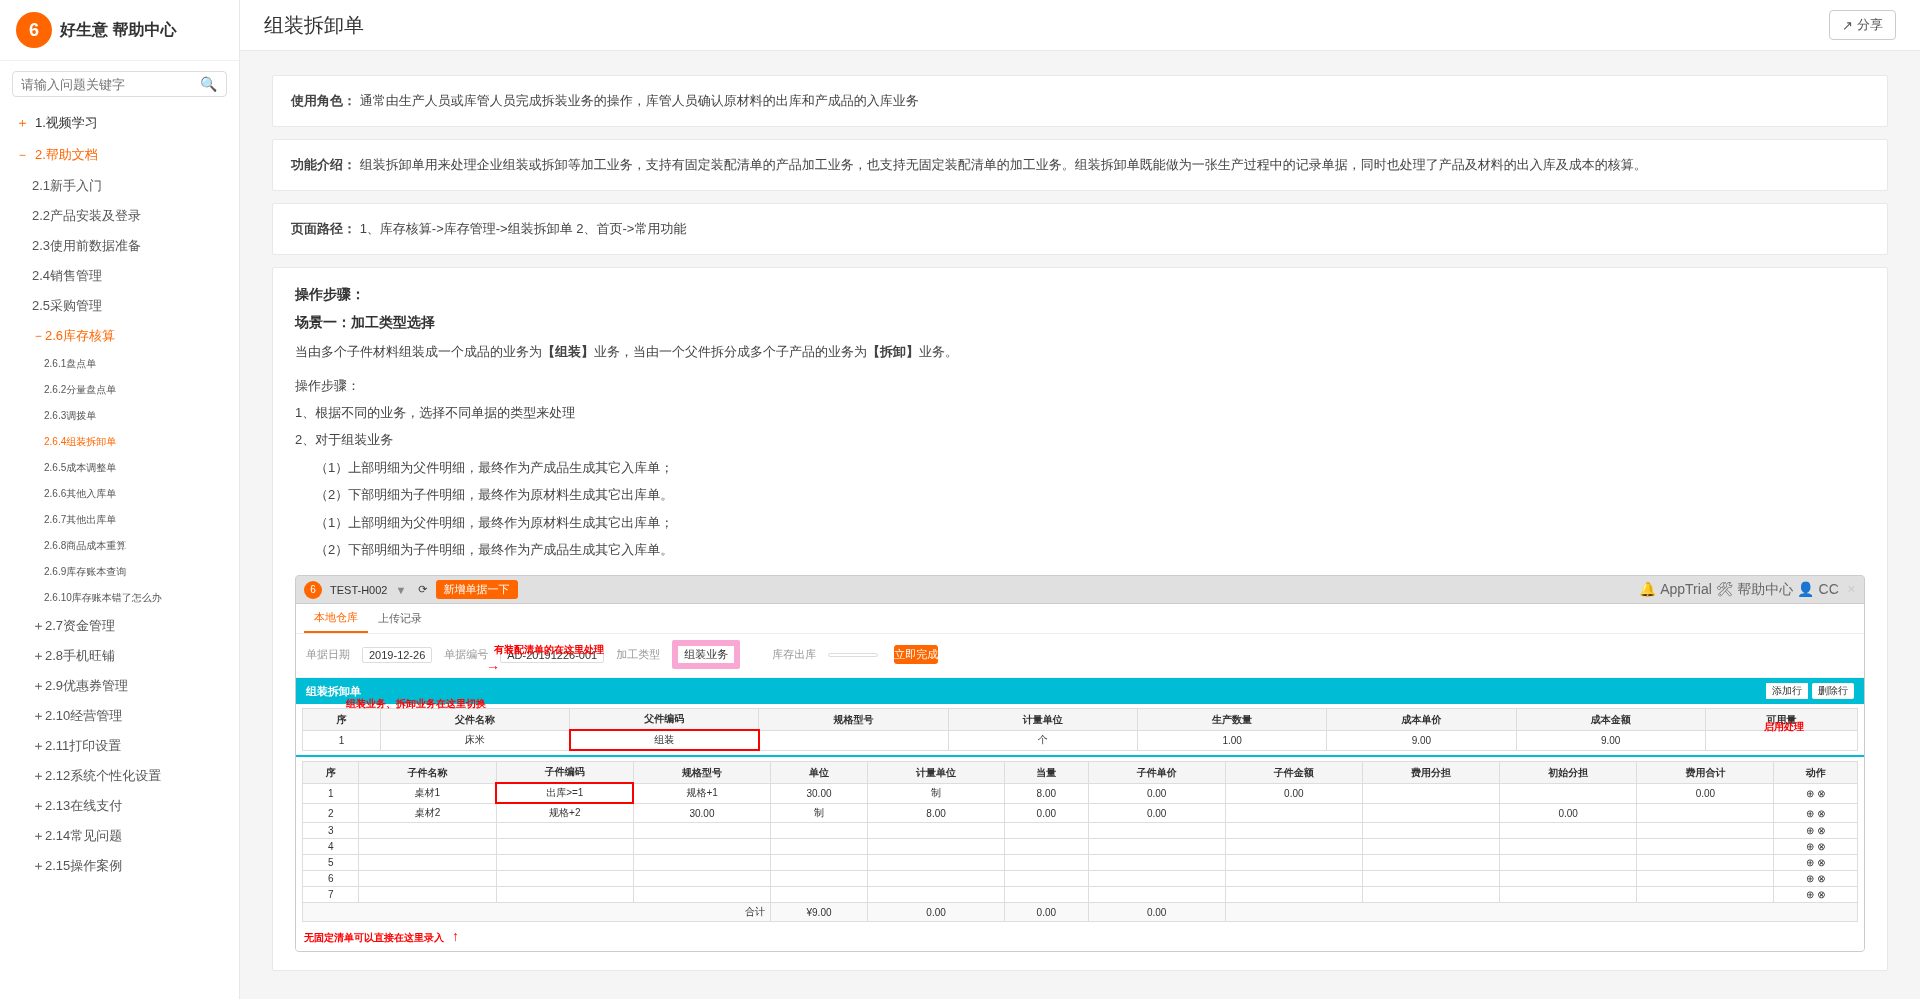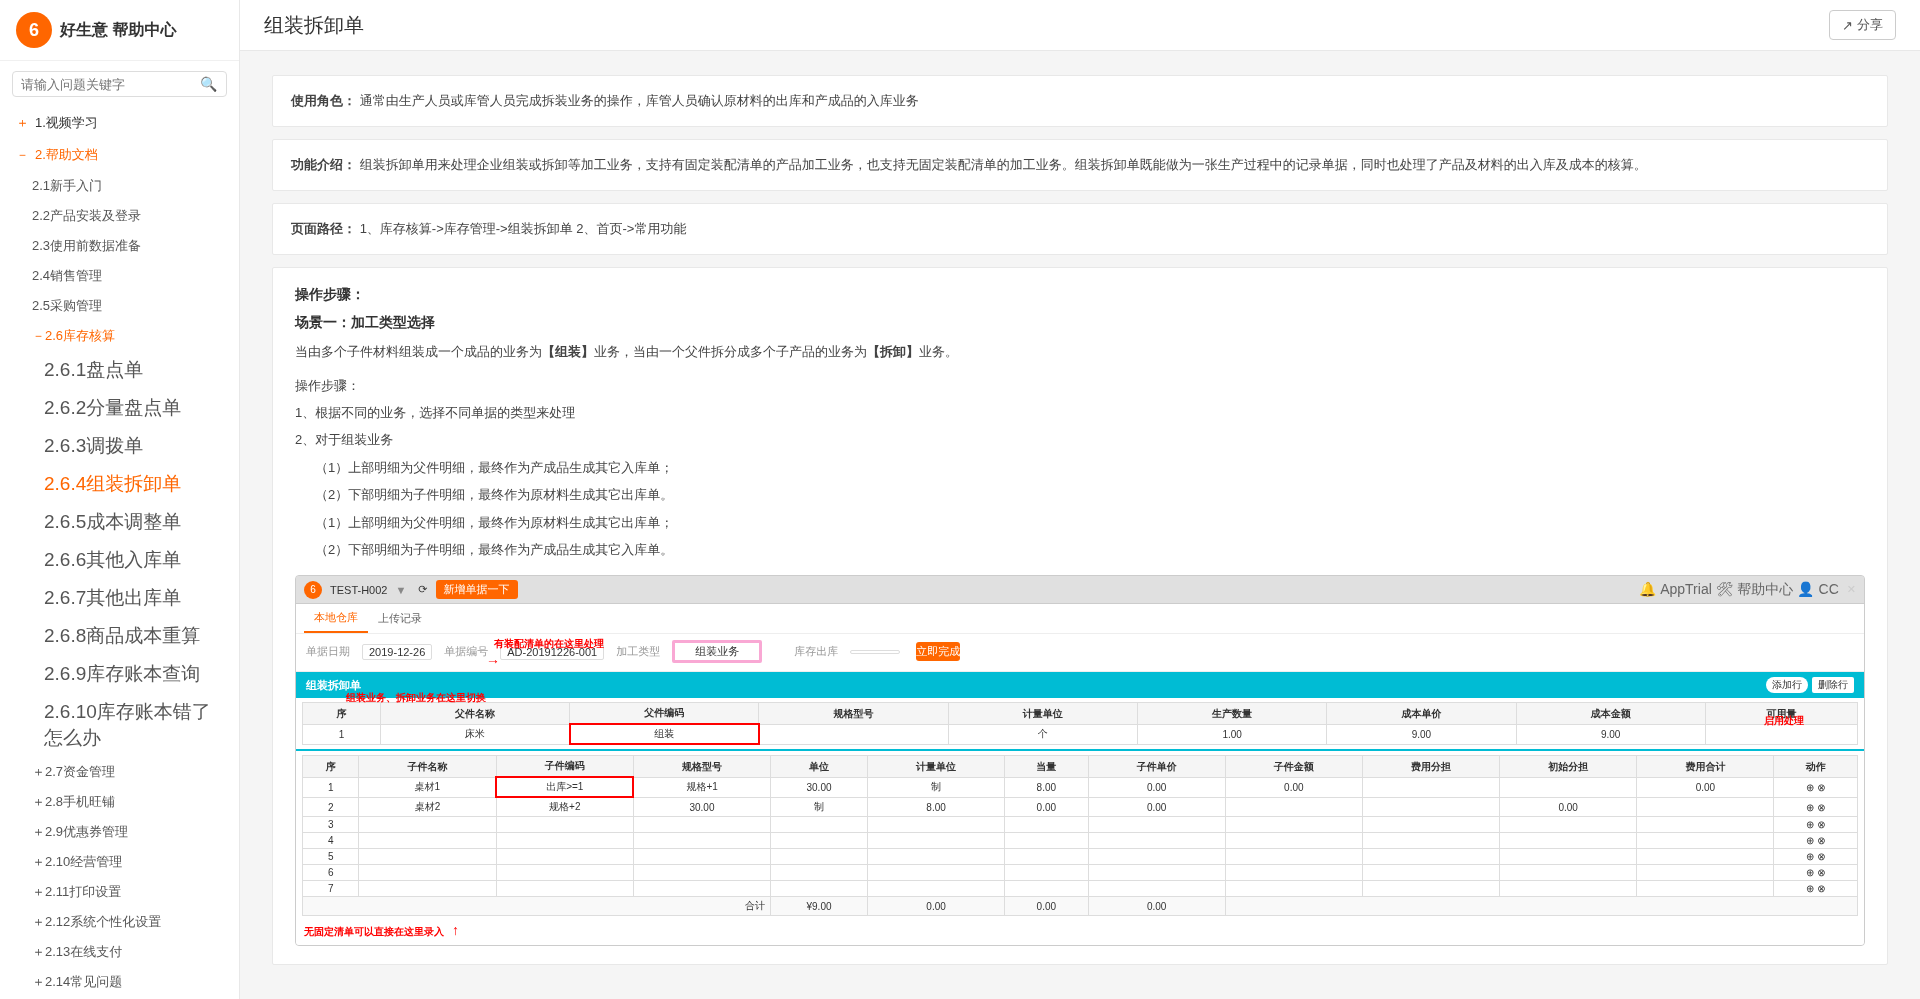--- a/index.html
+++ b/index.html
@@ -109,21 +109,21 @@
       align-items: center;
       padding: 6px 16px 6px 32px;
       cursor: pointer;
       font-size: 13px;
       color: #555;
     }
 
     .nav-sub-sub-item {
       padding: 6px 16px 6px 44px;
       cursor: pointer;
-      font-size: 19px;
+      font-size: 10px;
       color: #555;
     }
     .nav-sub-sub-item.active { color: #f60; }
 
     
     .main-area {
       flex: 1;
       display: flex;
       flex-direction: column;
       height: 100vh;
@@ -404,38 +404,38 @@
         </div>
 
         <div style="background:#fff; padding:6px 10px; border-bottom:1px solid #eee;">
           <div style="display:flex; align-items:center; gap:12px; font-size:11px; flex-wrap:wrap;">
             <span style="color:#999;font-family:Liberation Mono, monospace;">单据日期</span>
             <span style="border:1px solid #ddd; padding:1px 6px; border-radius:2px;">2019-12-26</span>
             <span style="color:#999;">单据编号</span>
             <span style="border:1px solid #ddd; padding:1px 6px; border-radius:2px;">AD-20191226-001</span>
 
             <span style="color:#999;">加工类型</span>
-            <span style="border:3px solid #f9a8d4; padding:1px 20px; border-radius:2px; position:relative;">
+            <span style="border:6px solid #f9a8d4; padding:1px 6px; border-radius:2px; position:relative;">
               <span>组装业务</span>
             </span>
             <span style="color:#999; margin-left:20px;">库存出库</span>
             <span style="border:1px solid #ddd; padding:1px 24px; border-radius:2px;"></span>
             <button style="background:#f60; color:#fff; border:none; border-radius:3px; padding:2px 0; font-size:11px; cursor:pointer; margin-left:4px;">立即完成</button>
           </div>
 
           <div style="position:relative; margin-top:2px;">
             <span style="position:absolute; left:188px; top:-28px; color:red; font-size:10px; font-weight:bold; white-space:nowrap;">有装配清单的在这里处理</span>
             <span style="position:absolute; left:180px; top:-14px; color:red; font-size:14px;">→</span>
           </div>
         </div>
 
         <div style="background:#00bcd4; color:#fff; padding:5px 10px; display:flex; align-items:center; justify-content:space-between; font-size:11px; font-weight:bold;">
           <span>组装拆卸单</span>
           <div style="display:flex; gap:4px;">
-            <button style="background:#fff; color:#333; border:none; border-radius:8px; padding:1px 6px; font-size:10px; cursor:pointer;">添加行</button>
+            <button style="background:#fff; color:#333; border:none; border-radius:0; padding:1px 6px; font-size:10px; cursor:pointer;">添加行</button>
             <button style="background:#fff; color:#333; border:none; border-radius:2px; padding:1px 6px; font-size:10px; cursor:pointer;">删除行</button>
           </div>
         </div>
 
         <div style="background:#fff; padding:4px 6px; position:relative;">
 
           <div style="position:absolute; left:50px; top:-10px; z-index:10;">
             <span style="color:red; font-size:10px; font-weight:bold; white-space:nowrap;">组装业务、拆卸业务在这里切换</span>
           </div>
           <table class="table-sim">

